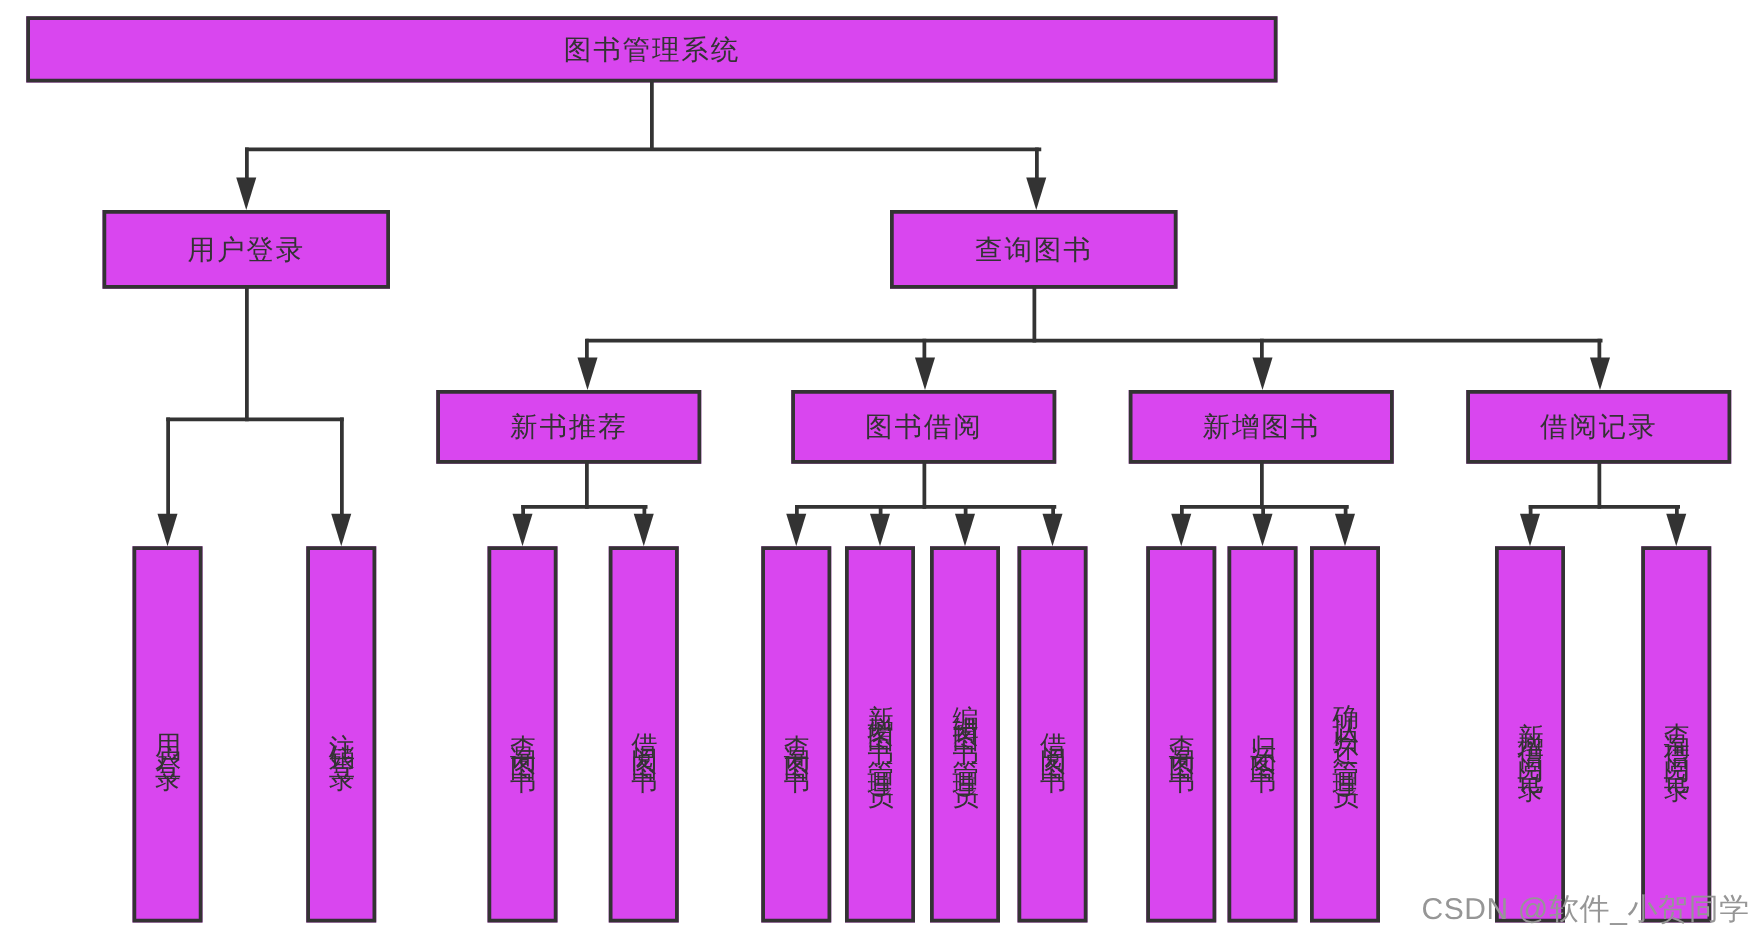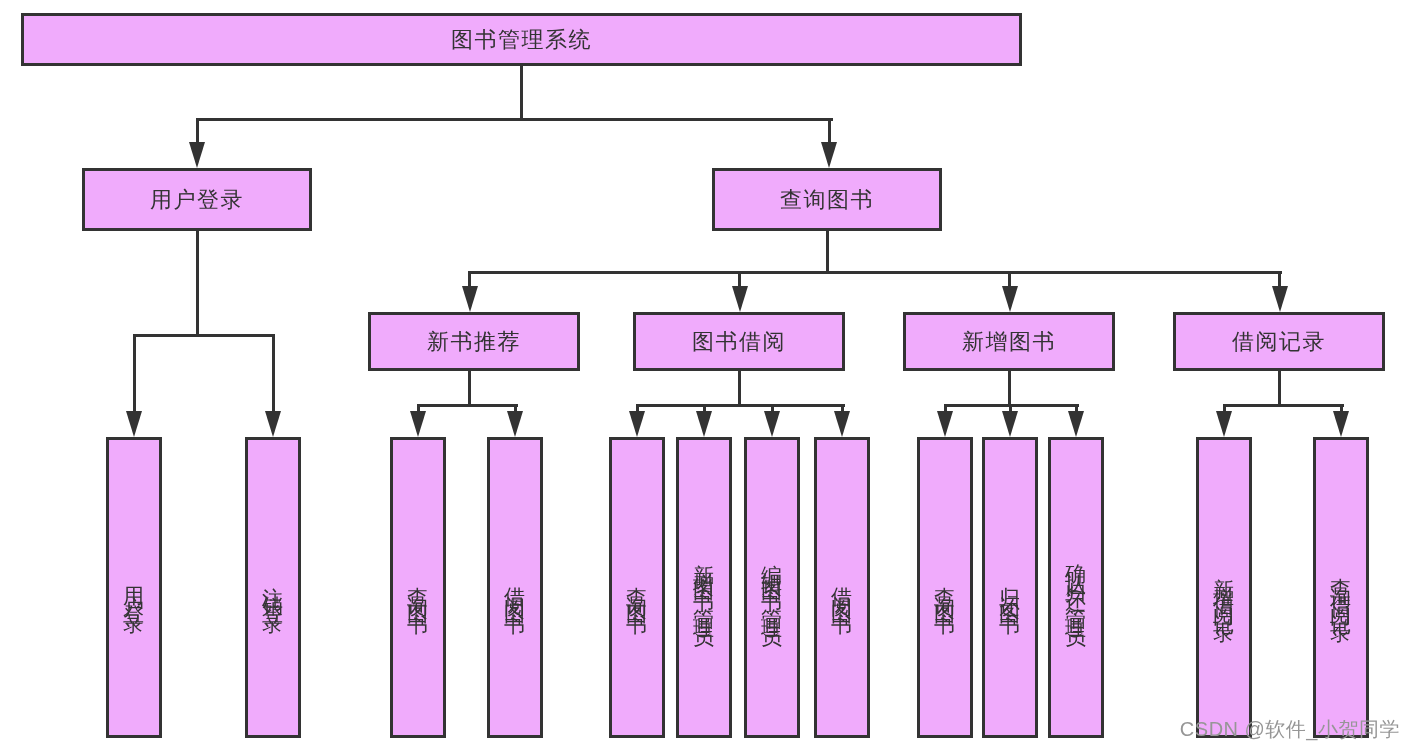--- a/index.html
+++ b/index.html
@@ -3,55 +3,55 @@
 <meta charset="utf-8">
 <style>
   html, body { margin:0; padding:0; }
   body {
     width:1405px; height:747px; position:relative; overflow:hidden;
     background:#ffffff;
     font-family:"Liberation Sans","DejaVu Sans",sans-serif;
   }
   .box {
     position:absolute; box-sizing:border-box;
-    border:3px solid #333333; background:#f0abfc; color:#333333;
+    border:3px solid #333333; background:#d946ef; color:#333333;
     display:flex; align-items:center; justify-content:center;
   }
   .hlabel { font-size:22px; letter-spacing:1.5px; white-space:nowrap; }
   .vlabel {
     writing-mode:vertical-rl; text-orientation:mixed;
     font-size:21px; line-height:1; letter-spacing:9px; white-space:nowrap;
   }
   .line { position:absolute; background:#333333; }
   .arrowhead {
     position:absolute; width:0; height:0;
     border-left:8px solid transparent; border-right:8px solid transparent;
     border-top:26px solid #333333;
   }
   .watermark {
     position:absolute; right:5px; bottom:4px;
-    font-size:20px; color:#969696; letter-spacing:0.5px; z-index:5;text-align:center;
+    font-size:24px; color:#969696; letter-spacing:0.5px; z-index:5;text-align:center;
   }
 </style>
 </head>
 <body>
 
 <div class="box" style="left:21px; top:13px; width:1001px; height:53px;">
   <span class="hlabel">图书管理系统</span>
 </div>
 
 <div class="box" style="left:82px; top:168px; width:230px; height:63px;">
   <span class="hlabel">用户登录</span>
 </div>
 
 <div class="box" style="left:712px; top:168px; width:230px; height:63px;">
   <span class="hlabel">查询图书</span>
 </div>
 
-<div class="box" style="left:368px; top:312px; width:212px; height:59px;">
+<div class="box" style="left:349px; top:312px; width:212px; height:59px;">
   <span class="hlabel">新书推荐</span>
 </div>
 
 <div class="box" style="left:633px; top:312px; width:212px; height:59px;font-family:Liberation Serif, serif;">
   <span class="hlabel">图书借阅</span>
 </div>
 
 <div class="box" style="left:903px; top:312px; width:212px; height:59px;">
   <span class="hlabel">新增图书</span>
 </div>

